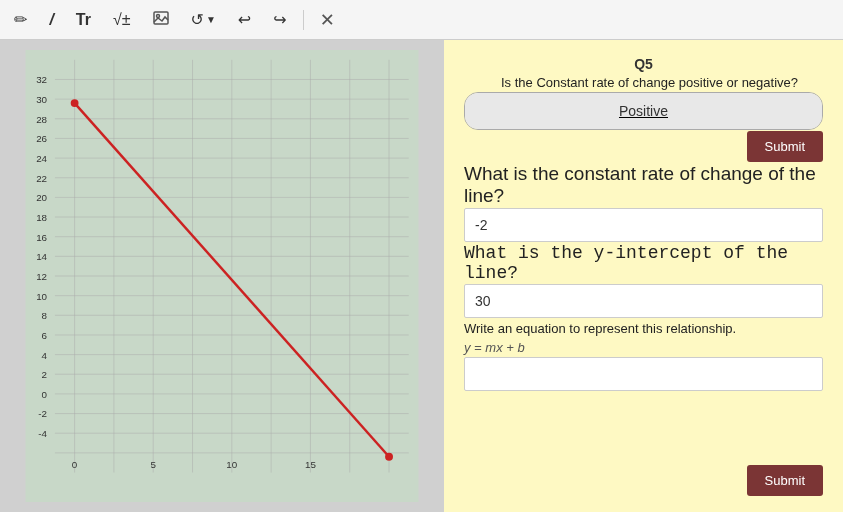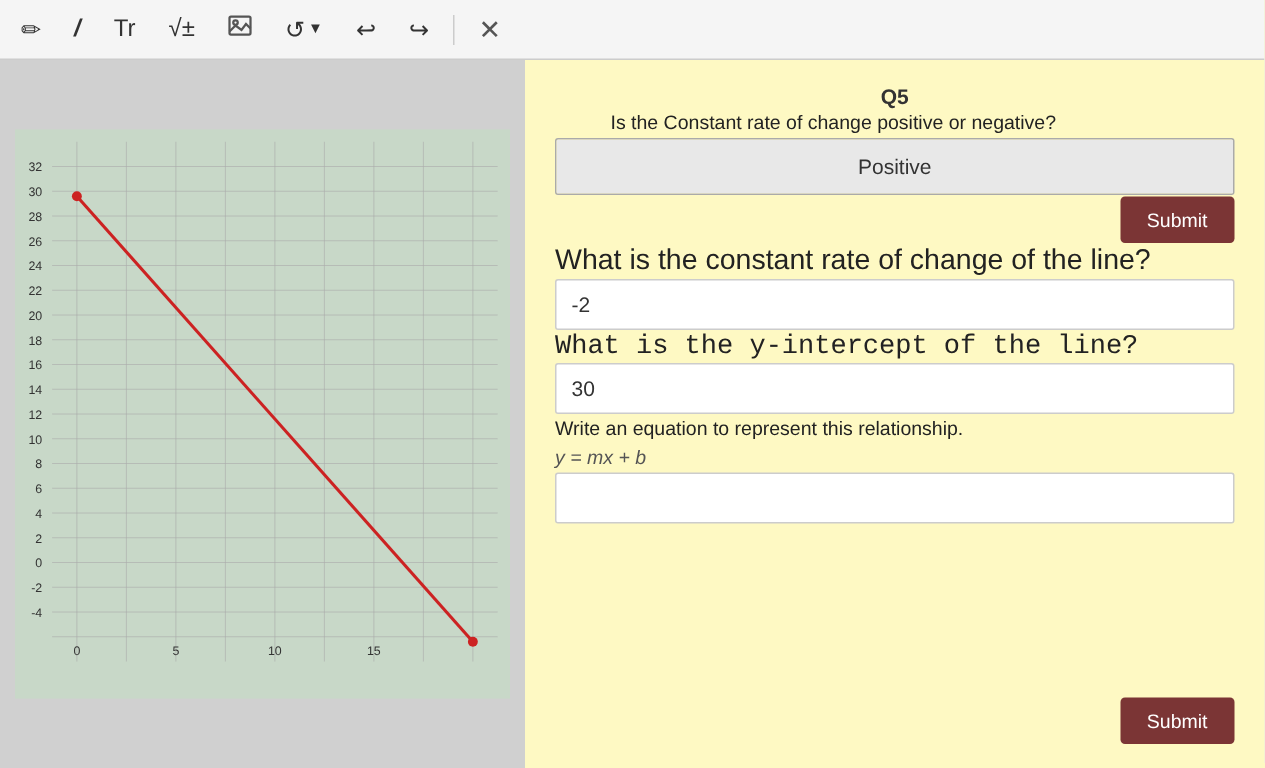--- a/index.html
+++ b/index.html
@@ -44,43 +44,44 @@
 
     
     .main {
       display: flex;
       flex: 1;
       overflow: hidden;
     }
 
     
     .graph-area {
-      width: 350px;
+      width: 444px;
       background: #d0d0d0;
       position: relative;
       padding: 10px;
     }
 
     
     .right-panel {
       flex: 1;
       background: #fef9c3;
       padding: 16px 20px;
       display: flex;
       flex-direction: column;
       gap: 1px;
     }
 
     
     .choice-row {
       display: flex;
       gap: 0;
       border: 1px solid #aaa;
-      border-radius: 2px;
+      border-radius: 14px;
       overflow: hidden;
+      text-decoration: underline;
     }
     .choice-btn {
       flex: 1;
       padding: 10px 0;
       text-align: center;
       font-size: 14px;
       cursor: pointer;
       border: none;
       outline: none;
     }
@@ -150,21 +151,21 @@
       width: 100%;
       height: 100%;
     }
   </style>
 </head>
 <body>
 
 <div class="toolbar">
   <button class="toolbar-btn">✏</button>
   <button class="toolbar-btn" style="font-style:italic;font-weight:bold;">/</button>
-  <button class="toolbar-btn" style="font-weight:normal;">Tr</button>
+  <button class="toolbar-btn" style="font-weight:bold;">Tr</button>
   <button class="toolbar-btn">√±</button>
   <button class="toolbar-btn">
     <svg width="16" height="16" viewBox="0 0 16 16" fill="none" stroke="#555" stroke-width="1.5">
       <rect x="1" y="2" width="14" height="12" rx="1"></rect>
       <circle cx="5" cy="6" r="1.5"></circle>
       <polyline points="1,12 5,8 9,11 12,7 15,10"></polyline>
     </svg>
   </button>
   <button class="toolbar-btn" style="display:flex;align-items:center;gap:2px;">
     <span>↺</span>

